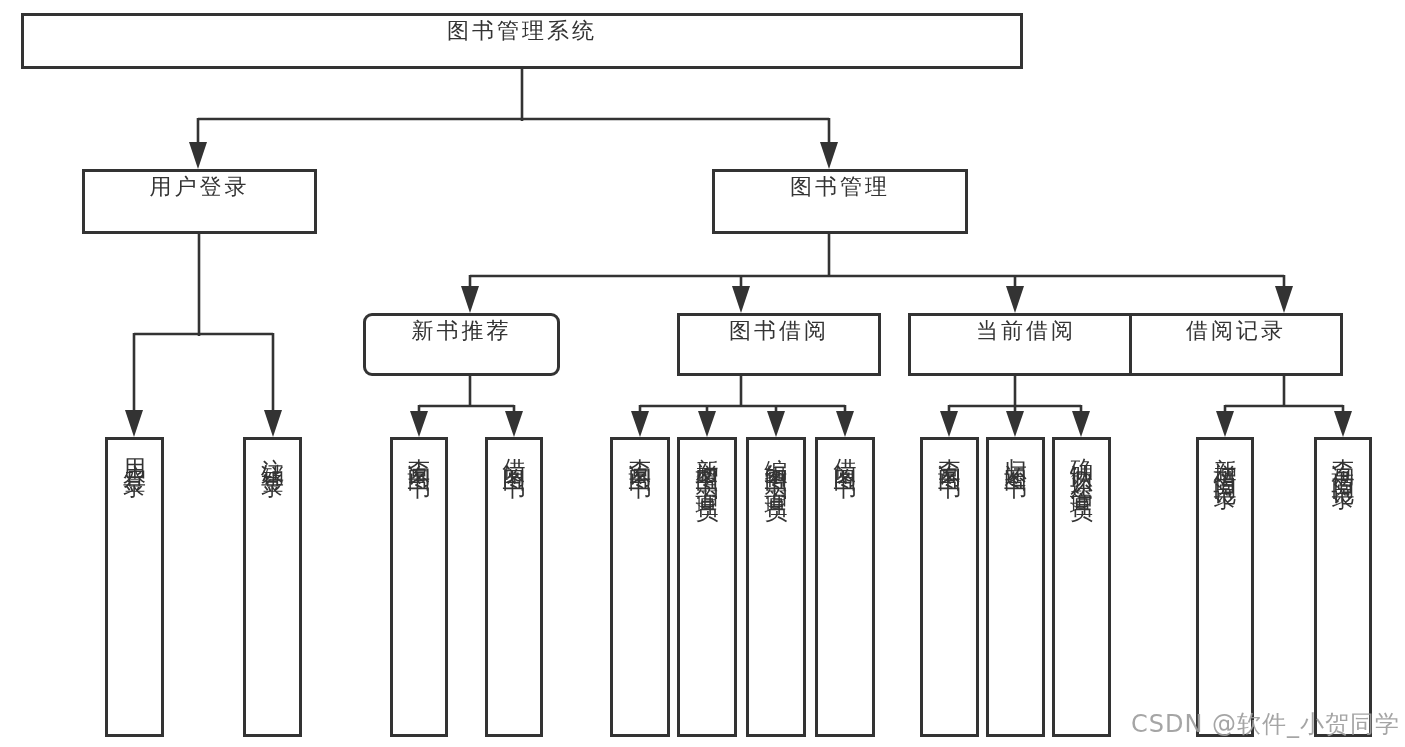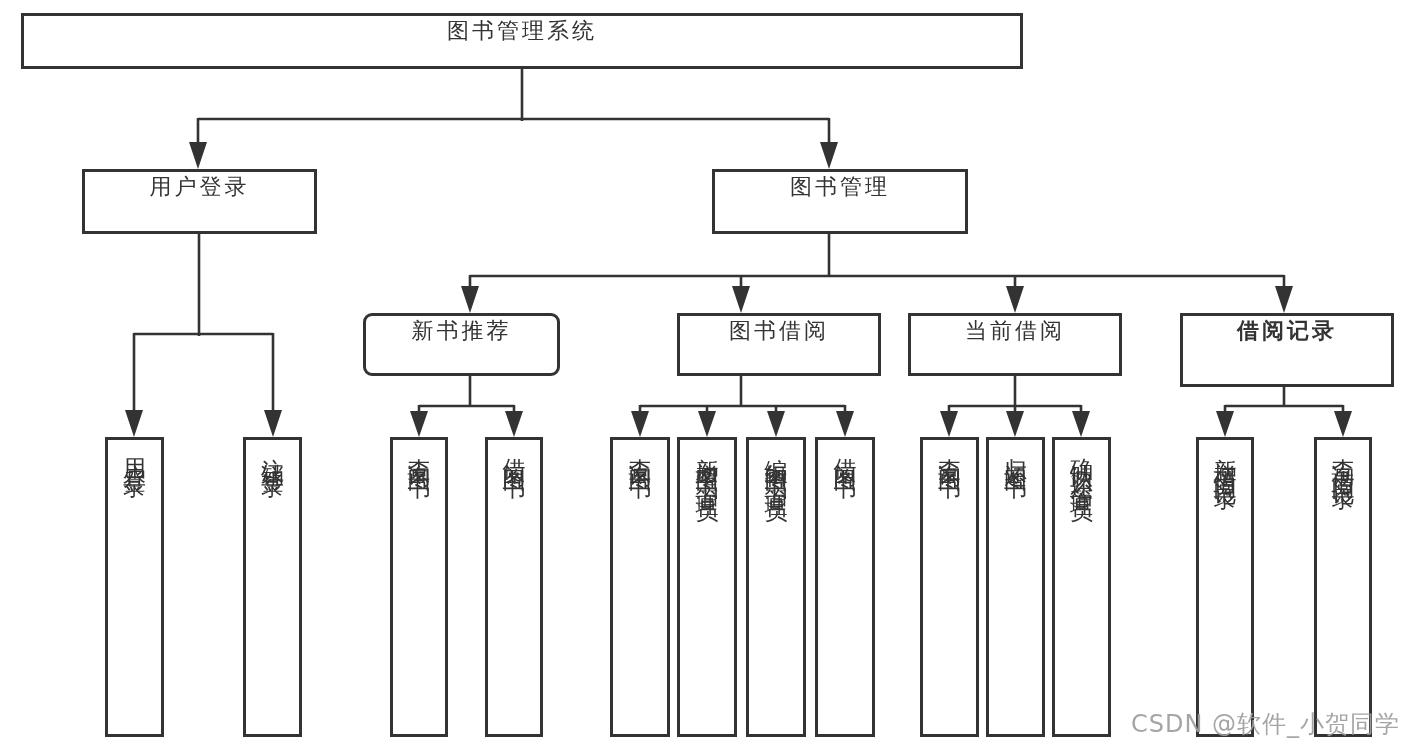--- a/index.html
+++ b/index.html
@@ -36,22 +36,22 @@
     font-size:23px;
     letter-spacing:6px;
     line-height:1;
   }
   
   .b-root {left:21px;  top:13px;  width:1002px;height:56px;}
   .b-login{left:82px;  top:169px; width:235px; height:65px;}
   .b-mgmt {left:712px; top:169px; width:256px; height:65px;}
   .b-l3-1 {left:363px; top:313px; width:197px; height:63px;border-radius:9px;}
   .b-l3-2 {left:634px; top:313px; width:204px; height:63px;margin-left:43px;}
-  .b-l3-3 {left:908px; top:313px; width:214px; height:63px;}
-  .b-l3-4 {left:1180px;top:313px; width:214px; height:74px;font-weight:bold;}
+  .b-l3-3 {left:908px; top:313px; width:236px; height:63px;}
+  .b-l3-4 {left:1129px;top:313px; width:214px; height:63px;}
   
   .lf{top:437px;height:300px;width:59px;}
   .lf-a1{left:105px;} .lf-a2{left:243px;}
   .lf-b1{left:390px;width:58px;} .lf-b2{left:485px;width:58px;}
   .lf-c1{left:610px;width:60px;} .lf-c2{left:677px;width:60px;}
   .lf-c3{left:746px;width:60px;} .lf-c4{left:815px;width:60px;}
   .lf-d1{left:920px;} .lf-d2{left:986px;} .lf-d3{left:1052px;}
   .lf-e1{left:1196px;width:58px;} .lf-e2{left:1314px;width:58px;}
   .watermark{
     position:absolute;right:5px;bottom:7px;

